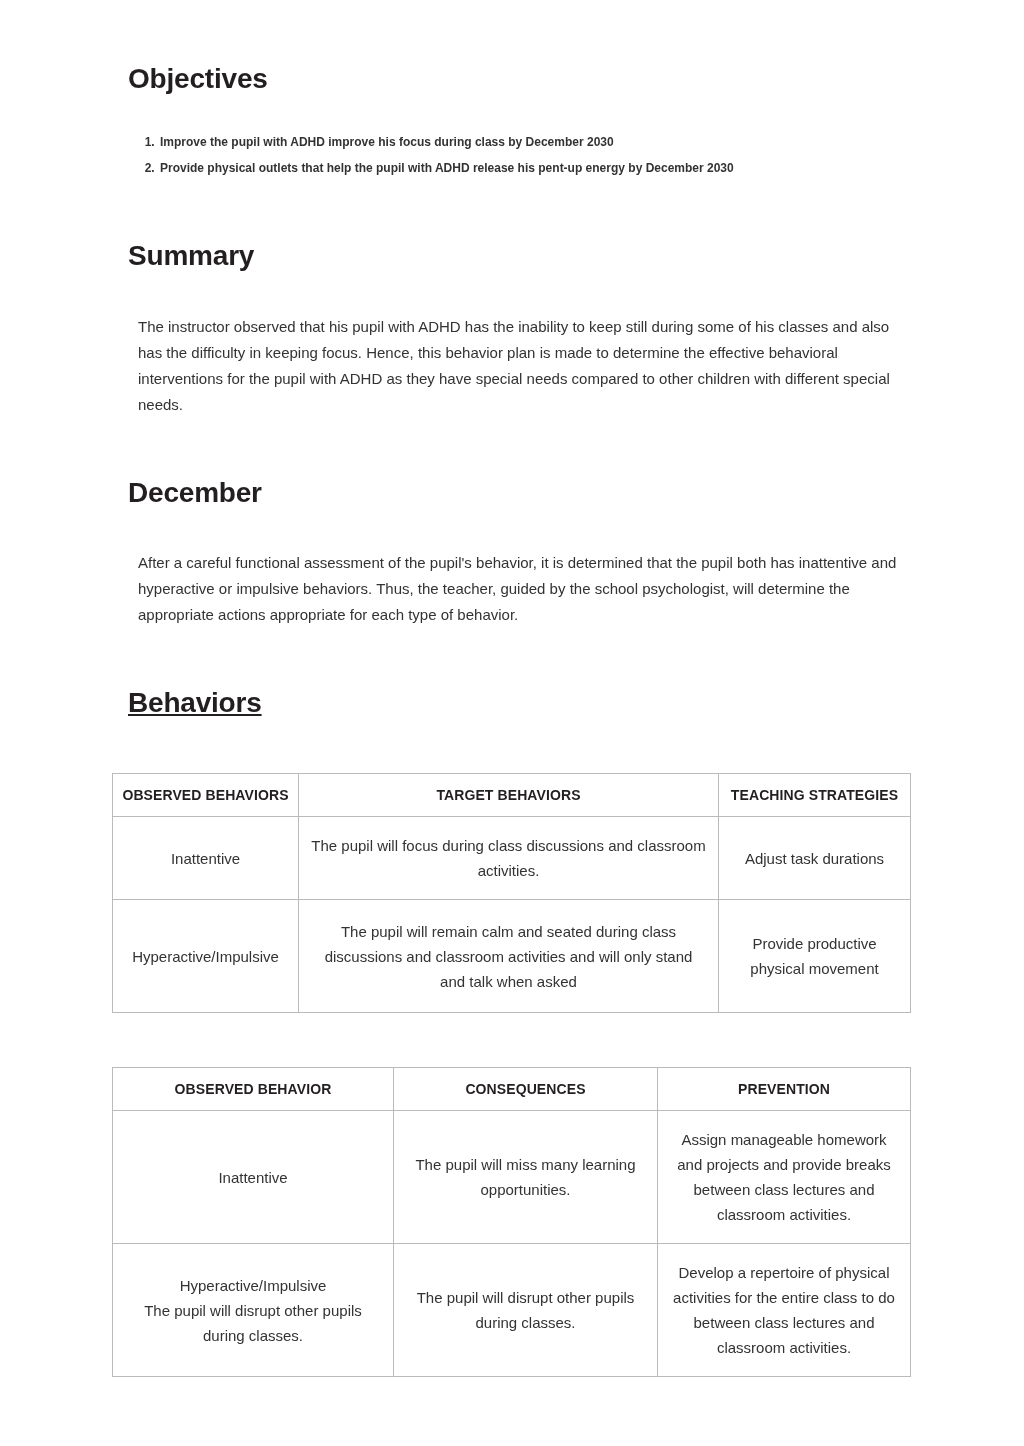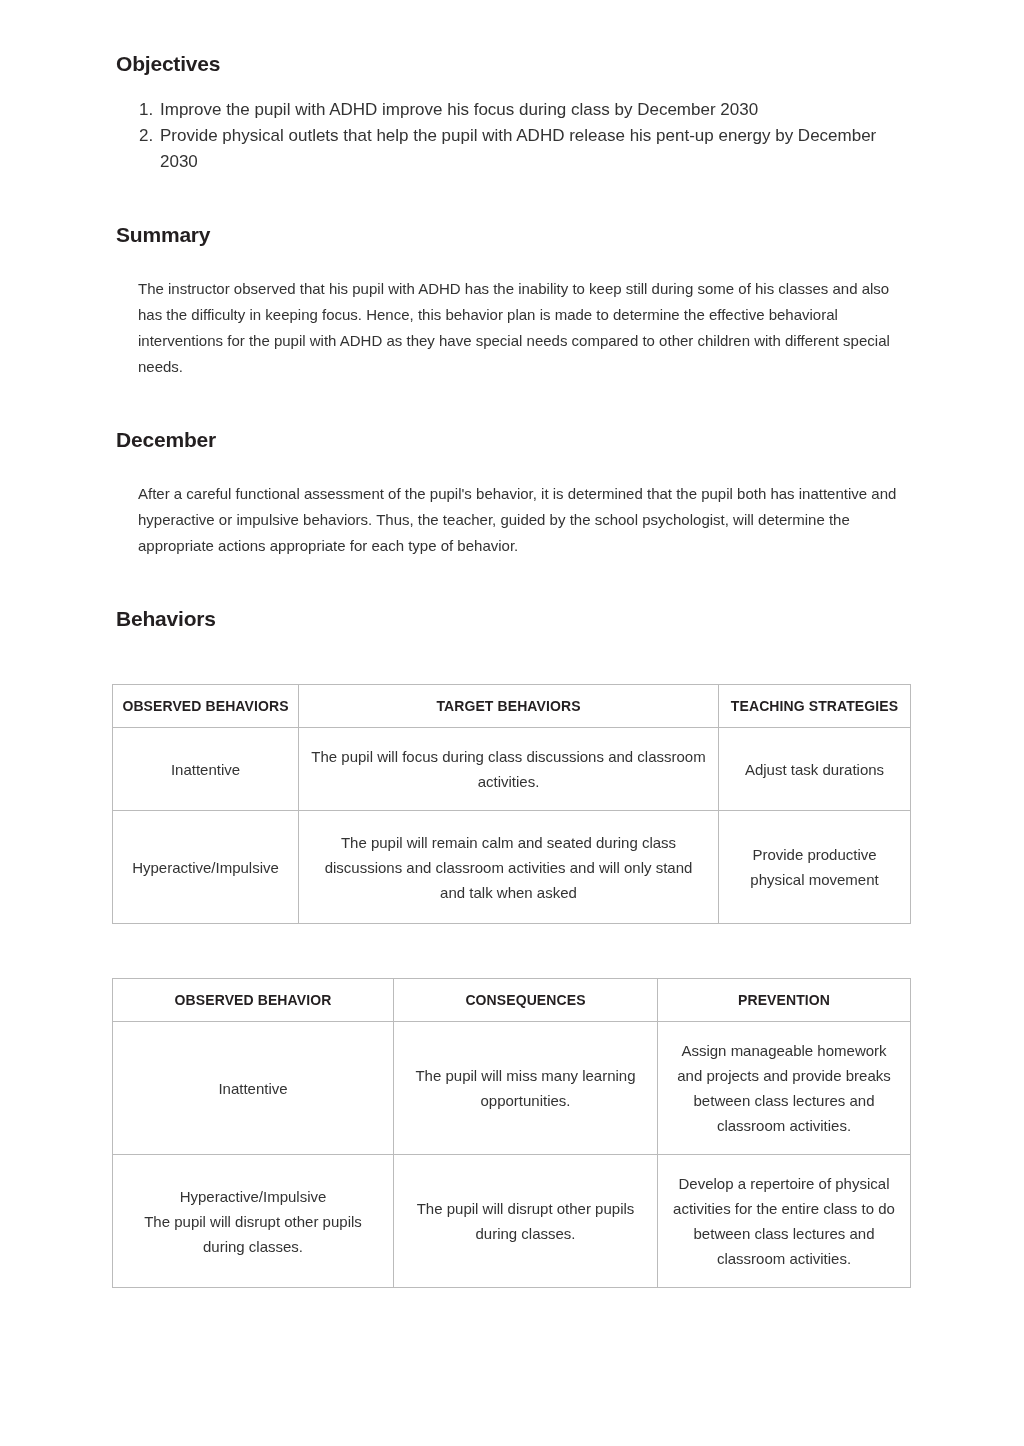--- a/index.html
+++ b/index.html
@@ -17,49 +17,50 @@
   .page {
     position: relative;
     width: 1024px;
     height: 1446px;
     background: #ffffff;
     box-sizing: border-box;
     padding: 0 112px;
     overflow: hidden;
   }
   h1.section-heading {
-    font-size: 21px;
+    font-size: 28px;
     font-weight: bold;
     color: #231f20;
-    margin: 4px;
+    margin: 16px;
     letter-spacing: -0.2px;
     line-height: 1.1;
   }
   .h-objectives { padding-top: 48px; }
   .h-summary   { padding-top: 44px; }
   .h-diagnosis { padding-top: 44px; }
-  .h-behaviors { padding-top: 44px; }
+  .h-behaviors { padding-top: 44px; text-decoration: underline; }
   .h-strategies{ padding-top: 44px; margin-left: 2px; }
 
   p.body-text {
     font-size: 15px;
     line-height: 26px;
     color: #333333;
     margin: 0;
     padding-top: 22px;
   }
   p.body-text.tight { padding-top: 26px; margin-left: 26px; }
 
   ol.objective-list {
     margin: 0;
     padding-top: 18px;
     padding-left: 46px;
-    font-size: 17px;
+    font-size: 12px;
     line-height: 26px;
     color: #333333;
+    font-weight: bold;
   }
   ol.objective-list li {
     padding-left: 2px;
   }
 
   table.doc-table {
     width: 798px;
     border-collapse: collapse;
     margin-top: 54px;
     table-layout: fixed;

